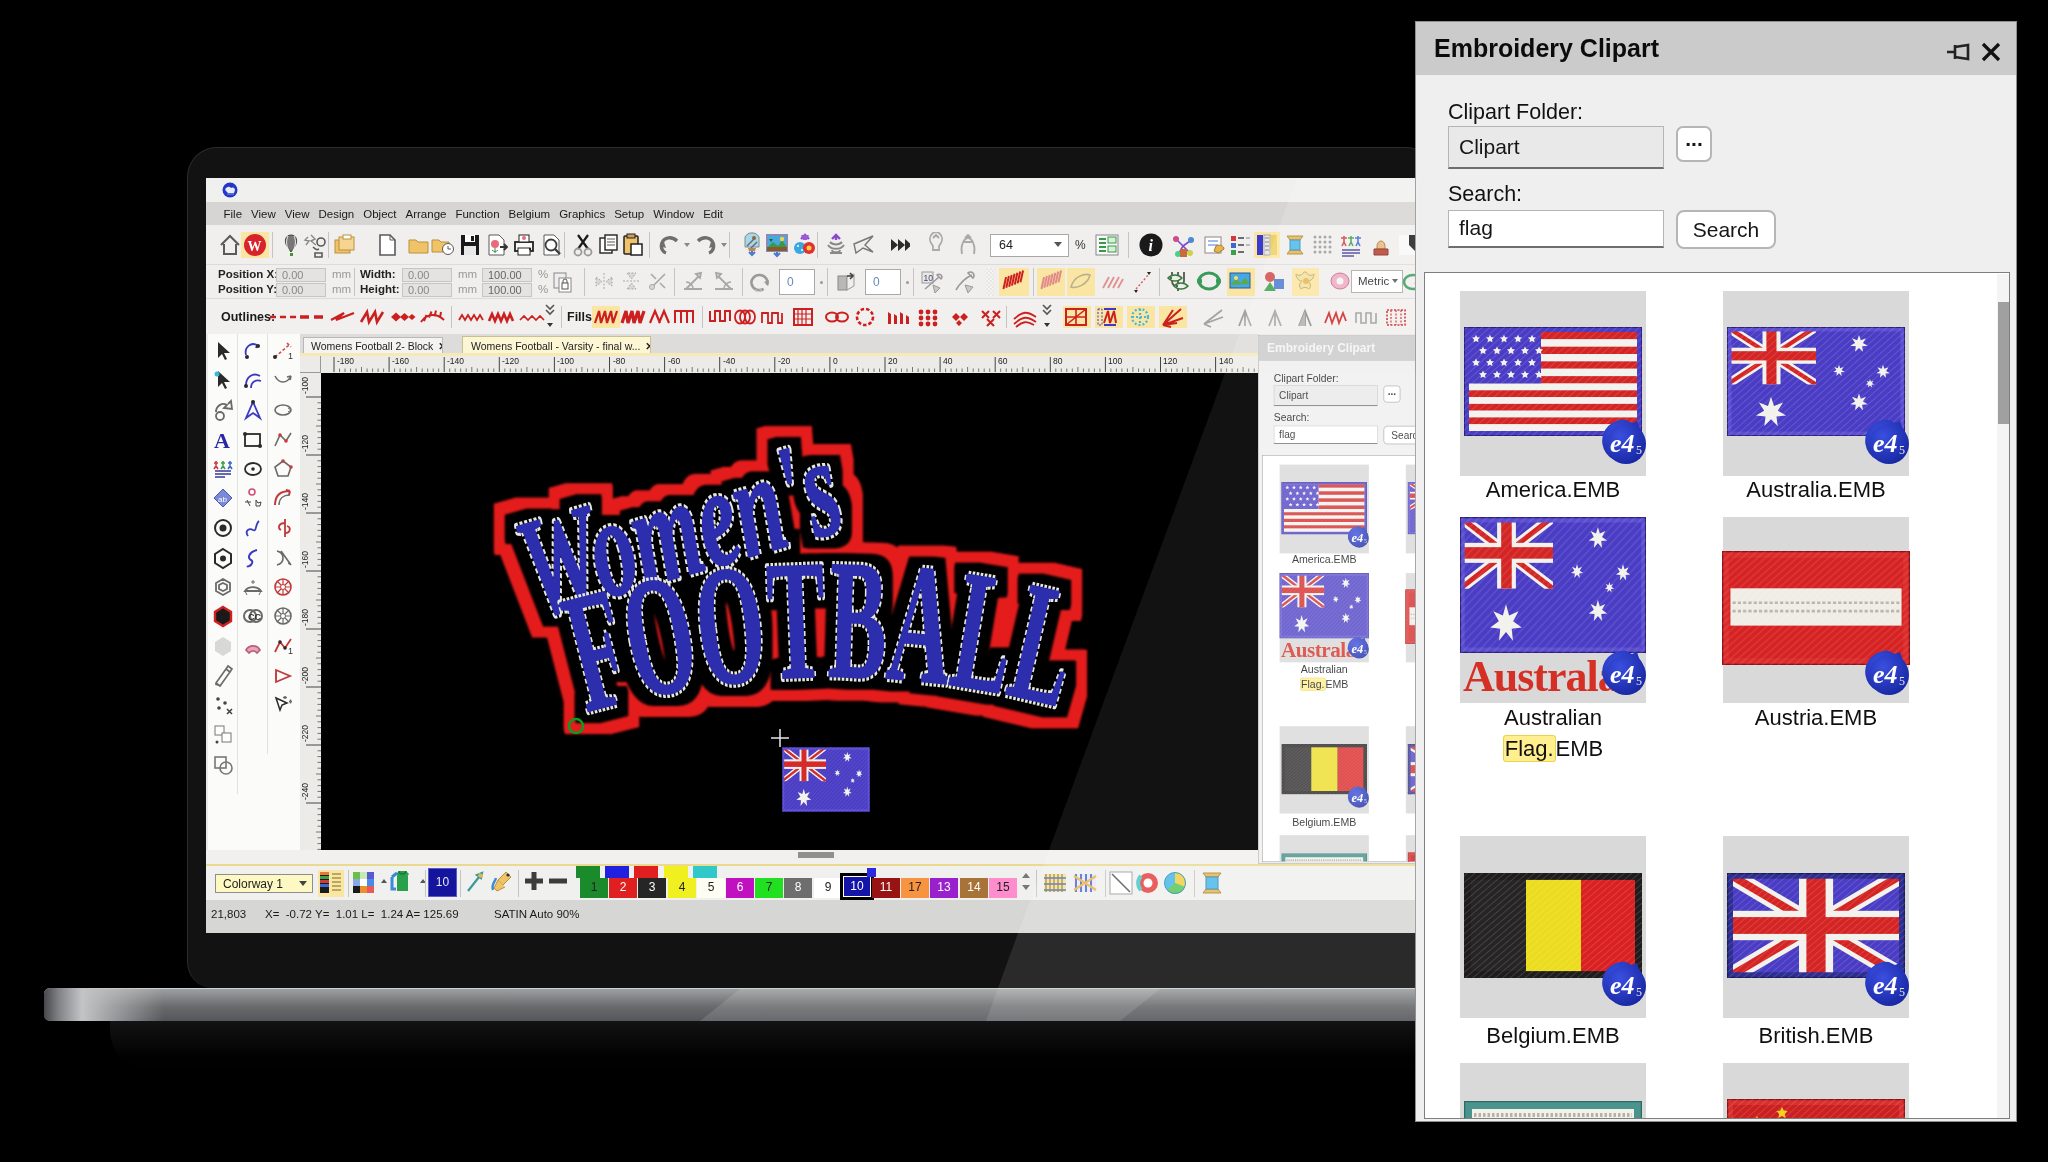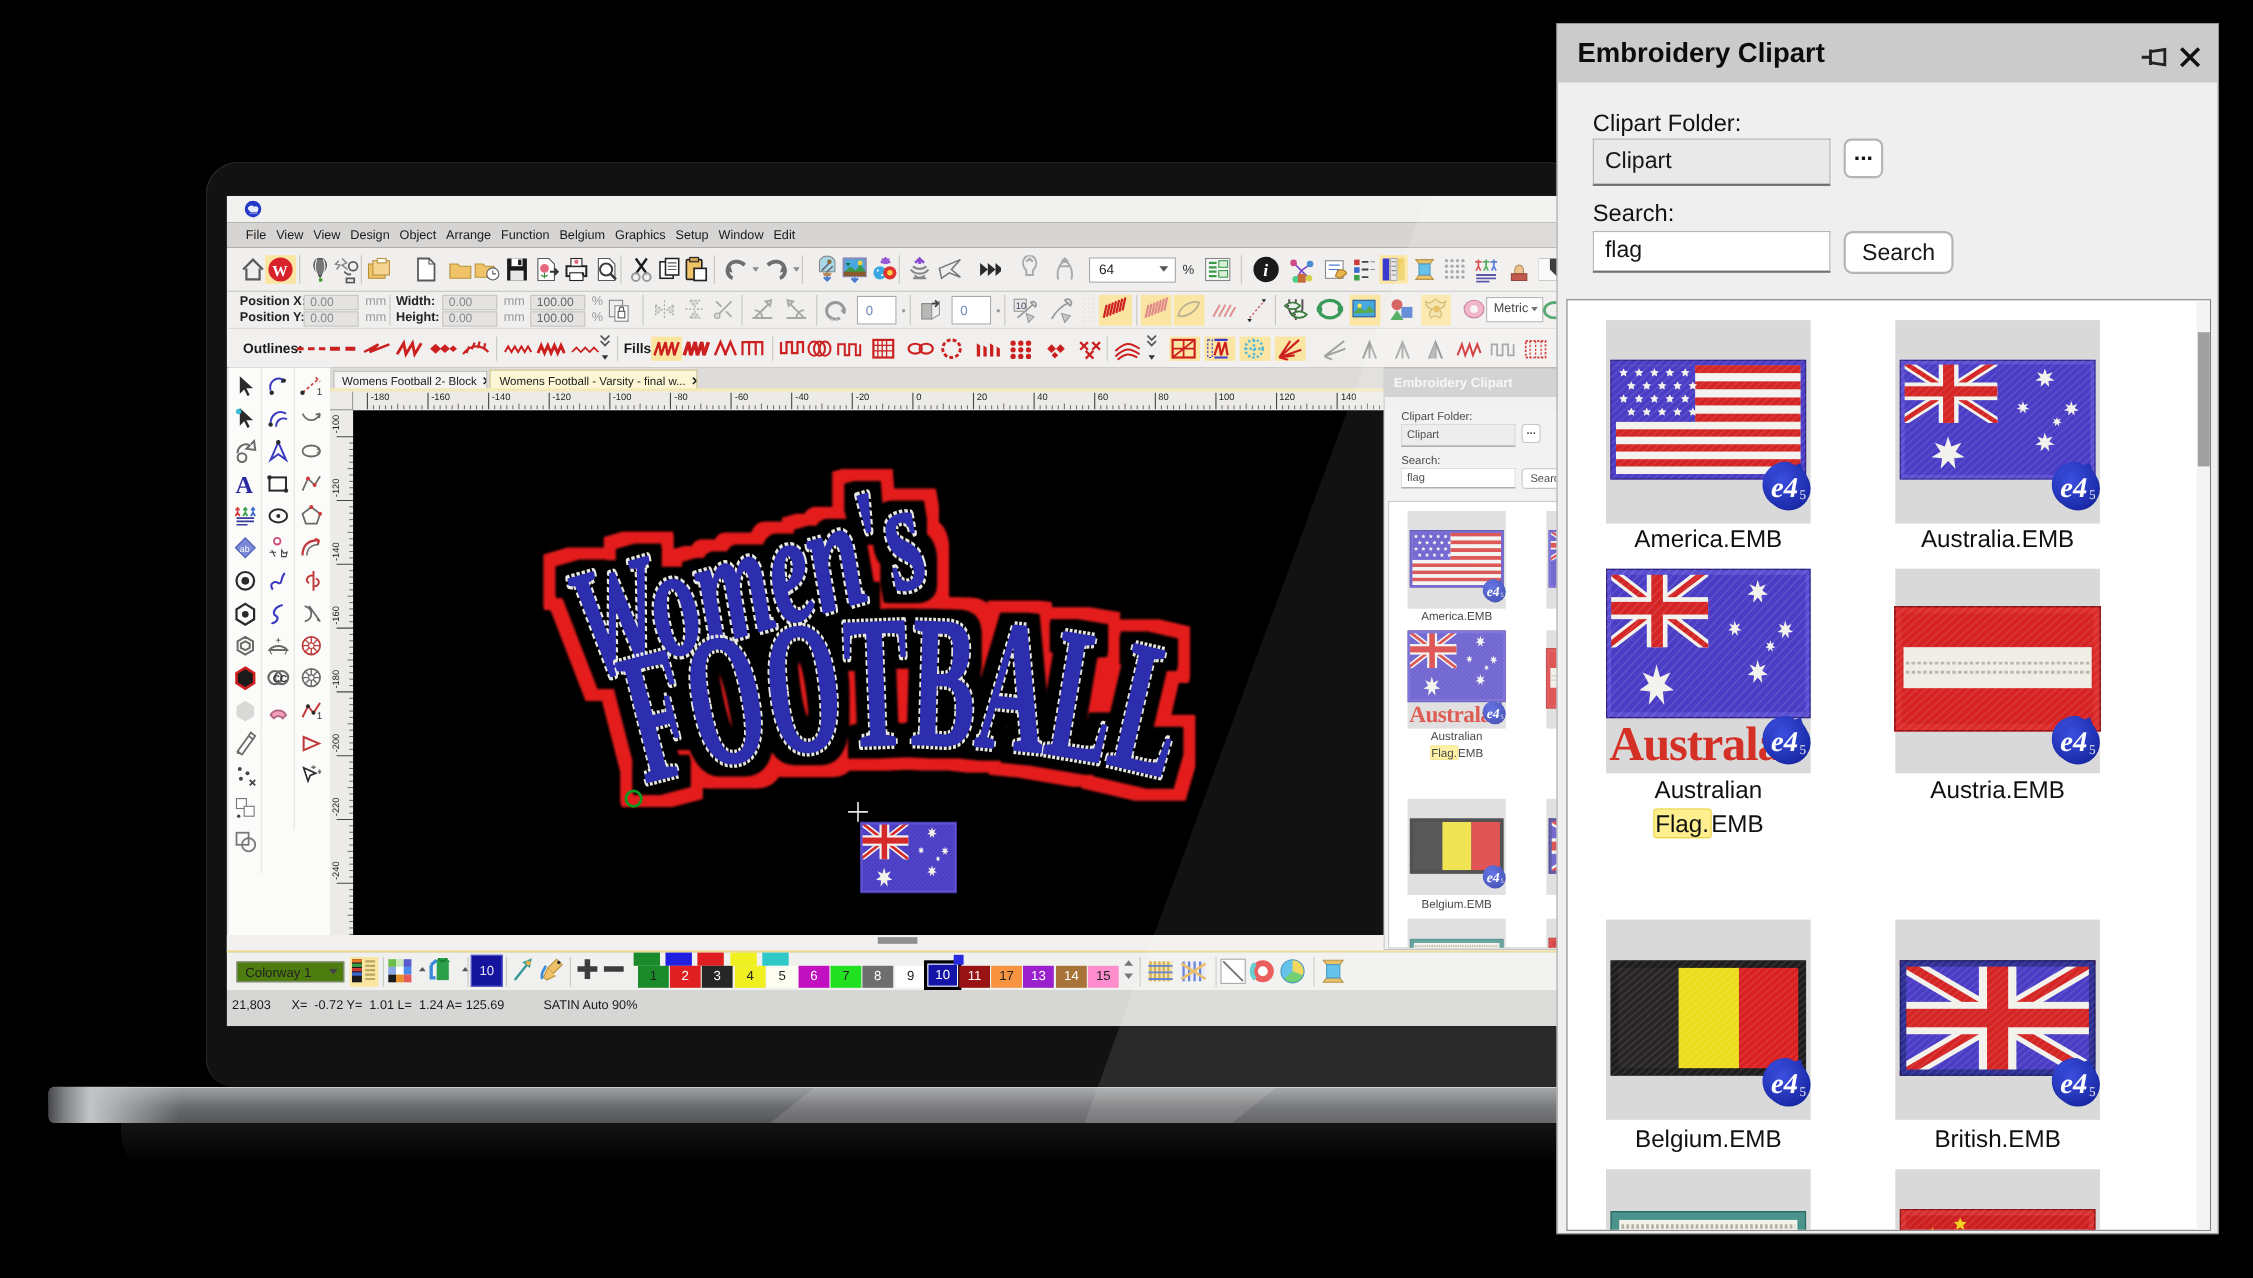--- a/index.html
+++ b/index.html
@@ -896,21 +896,21 @@
           </svg>
           <svg width="24" height="24" style="position:absolute;left:63px;top:359px">
             <path d="M5 5 l4 12 2 -5 5 -2z" fill="#fff" stroke="#2a2a2a" stroke-width="1.5"></path>
             <path d="M14 6 v-3 m-2 1.5 h4 m2 4 h3 m-1.5 -2 v4" stroke="#6a6a68" stroke-width="1.4"></path>
           </svg>
           <div style="position:absolute;left:29px;top:0;width:1px;height:460px;background:#e2e1df"></div>
           <div style="position:absolute;left:59px;top:0;width:1px;height:420px;background:#e2e1df"></div>
         </div>
       <div id="tabrow">
           <div style="position:absolute;left:3px;top:3px;width:140px;height:17px;background:#f4f3f1;border:1px solid #b9b8b6;border-bottom:none;font-size:10.5px;color:#222;padding:2px 0 0 7px;white-space:nowrap;overflow:hidden">Womens Football 2- Block <span style="font-weight:bold;margin-left:2px">✕</span></div>
-          <div style="position:absolute;left:145px;top:2px;width:189px;height:18px;background:#fdf6d4;border:1px solid #c9c090;border-bottom:none;font-size:10.5px;color:#222;padding:3px 0 0 8px;white-space:nowrap;overflow:hidden">Womens Football - Varsity - final w... <span style="font-weight:bold;margin-left:2px">✕</span></div>
+          <div style="position:absolute;left:162px;top:2px;width:189px;height:18px;background:#fdf6d4;border:1px solid #c9c090;border-bottom:none;font-size:10.5px;color:#222;padding:3px 0 0 8px;white-space:nowrap;overflow:hidden">Womens Football - Varsity - final w... <span style="font-weight:bold;margin-left:2px">✕</span></div>
         </div>
       <div id="yline"></div>
       <div id="vruler">
           <svg width="21" height="494" style="position:absolute">
             <text x="8" y="38" font-size="8.5" fill="#222" transform="rotate(-90 8 38)" font-family="Liberation Sans">-100</text>
             <path d="M6 41.0 H21" stroke="#444" stroke-width="1"></path>
             <path d="M17.5 46.8 H21" stroke="#555" stroke-width="0.8"></path>
             <path d="M17.5 52.6 H21" stroke="#555" stroke-width="0.8"></path>
             <path d="M17.5 58.4 H21" stroke="#555" stroke-width="0.8"></path>
             <path d="M17.5 64.2 H21" stroke="#555" stroke-width="0.8"></path>
@@ -1290,21 +1290,21 @@
                 <use href="#cnflag"></use>
               </svg>
             </div>
           </div>
         </div>
       <div id="hscroll"></div>
       <div style="position:absolute;left:0;top:530px;width:1211px;height:2px;background:#ead98e"></div>
       <div id="hthumb"></div>
     </div>
     <div id="colorway">
-        <div style="position:absolute;left:9px;top:8px;width:98px;height:19px;background:#4d7c0f;border:1px solid #8f8e8c;font-size:12px;color:#222;padding:2px 0 0 7px">Colorway 1<span style="position:absolute;right:5px;top:6px;width:0;height:0;border-left:4px solid transparent;border-right:4px solid transparent;border-top:5px solid #444"></span></div>
+        <div style="position:absolute;left:9px;top:8px;width:98px;height:19px;background:#fef9c3;border:1px solid #8f8e8c;font-size:12px;color:#222;padding:2px 0 0 7px">Colorway 1<span style="position:absolute;right:5px;top:6px;width:0;height:0;border-left:4px solid transparent;border-right:4px solid transparent;border-top:5px solid #444"></span></div>
         <div style="position:absolute;left:112px;top:4px;width:26px;height:27px;background:#fbe5a3;"><svg width="26" height="27">
             <rect x="2" y="2" width="9" height="21" fill="#1a1a1a"></rect>
             <rect x="2" y="2" width="9" height="3" fill="#e87a2a"></rect>
             <rect x="2" y="6" width="9" height="3" fill="#3aa04a"></rect>
             <rect x="2" y="10" width="9" height="3" fill="#d03a3a"></rect>
             <rect x="2" y="14" width="9" height="3" fill="#3a6ad0"></rect>
             <path d="M14 4 h9 M14 8 h9 M14 12 h9 M14 16 h9 M14 20 h9" stroke="#b8a860" stroke-width="2"></path>
           </svg></div>
         <div style="position:absolute;left:142px;top:4px;width:1px;height:27px;background:#c6c5c3"></div>
         <div style="position:absolute;left:145px;top:4px;width:27px;height:27px;"><svg width="27" height="27">

